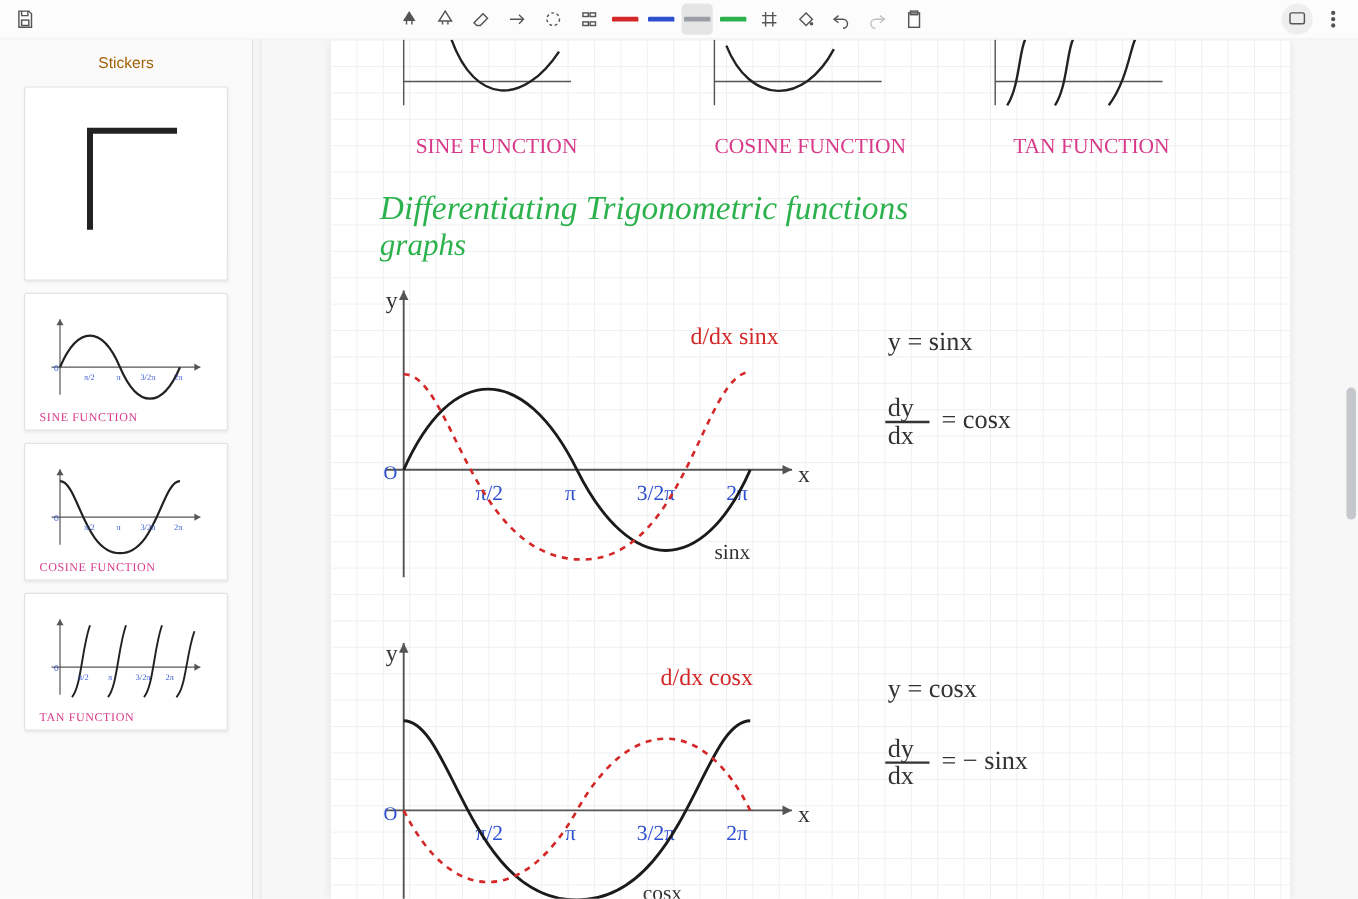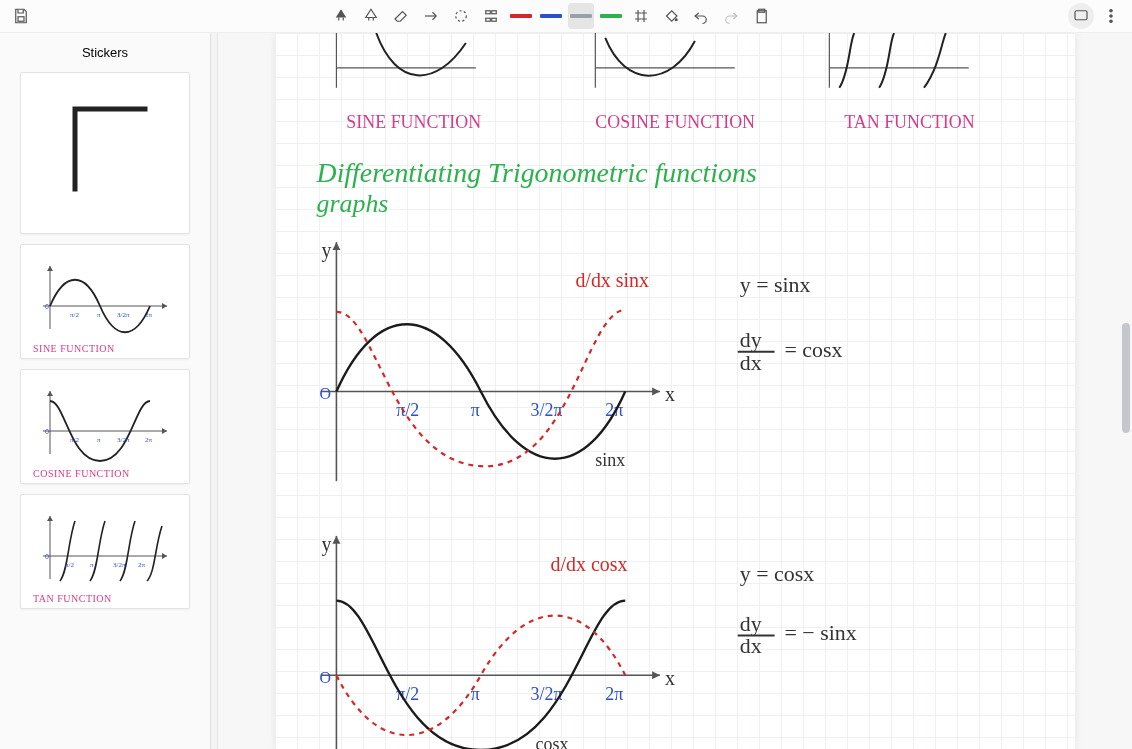--- a/index.html
+++ b/index.html
@@ -23,21 +23,21 @@
   .tb-btn svg{width:18px;height:18px;stroke:#555;stroke-width:1.6;fill:none;}
   .grow{flex:1 1 auto;}
   .swatch{width:22px;height:4px;border-radius:1px;}
   .sw-red{background:#d42727;}
   .sw-blue{background:#2c4fcf;}
   .sw-grey{background:#9aa0a6;}
   .sw-green{background:#2bb24c;}
   
   .app{display:flex;height:calc(749px - var(--toolbar-h));}
   .sidebar{width:190px;background:var(--panel-bg);border-right:1px solid var(--border);display:flex;flex-direction:column;align-items:center;padding:8px 10px;gap:10px;overflow:hidden;}
-  .sidebar-title{font-size:13px;color:#000000;padding:4px 0 2px;}
+  .sidebar-title{font-size:13px;color:#a16207;padding:4px 0 2px;}
   .sticker{width:160px;background:#fff;border:1px solid #e3e3e3;border-radius:2px;box-shadow:0 1px 2px rgba(0,0,0,0.05);display:flex;flex-direction:column;align-items:center;padding:6px 4px 4px;cursor:grab;}
   .sticker svg{width:140px;}
   .sticker .cap{font-size:10px;letter-spacing:0.5px;color:var(--magenta);font-weight:500;align-self:flex-start;margin:2px 0 0 8px;font-family:"Comic Sans MS","Segoe Script",cursive;}
   .divider{width:6px;background:#f4f4f4;border-right:1px solid #e5e5e5;}
   
   .canvas-wrap{flex:1;position:relative;overflow:hidden;background:#f7f7f7;padding:0 40px 0 40px;}
   .page{position:relative;margin:0 auto;width:800px;height:100%;background:#fff;box-shadow:0 0 8px rgba(0,0,0,0.08);
     background-image:linear-gradient(var(--grid) 1px,transparent 1px),linear-gradient(90deg,var(--grid) 1px,transparent 1px);
     background-size:22px 22px;
   }

